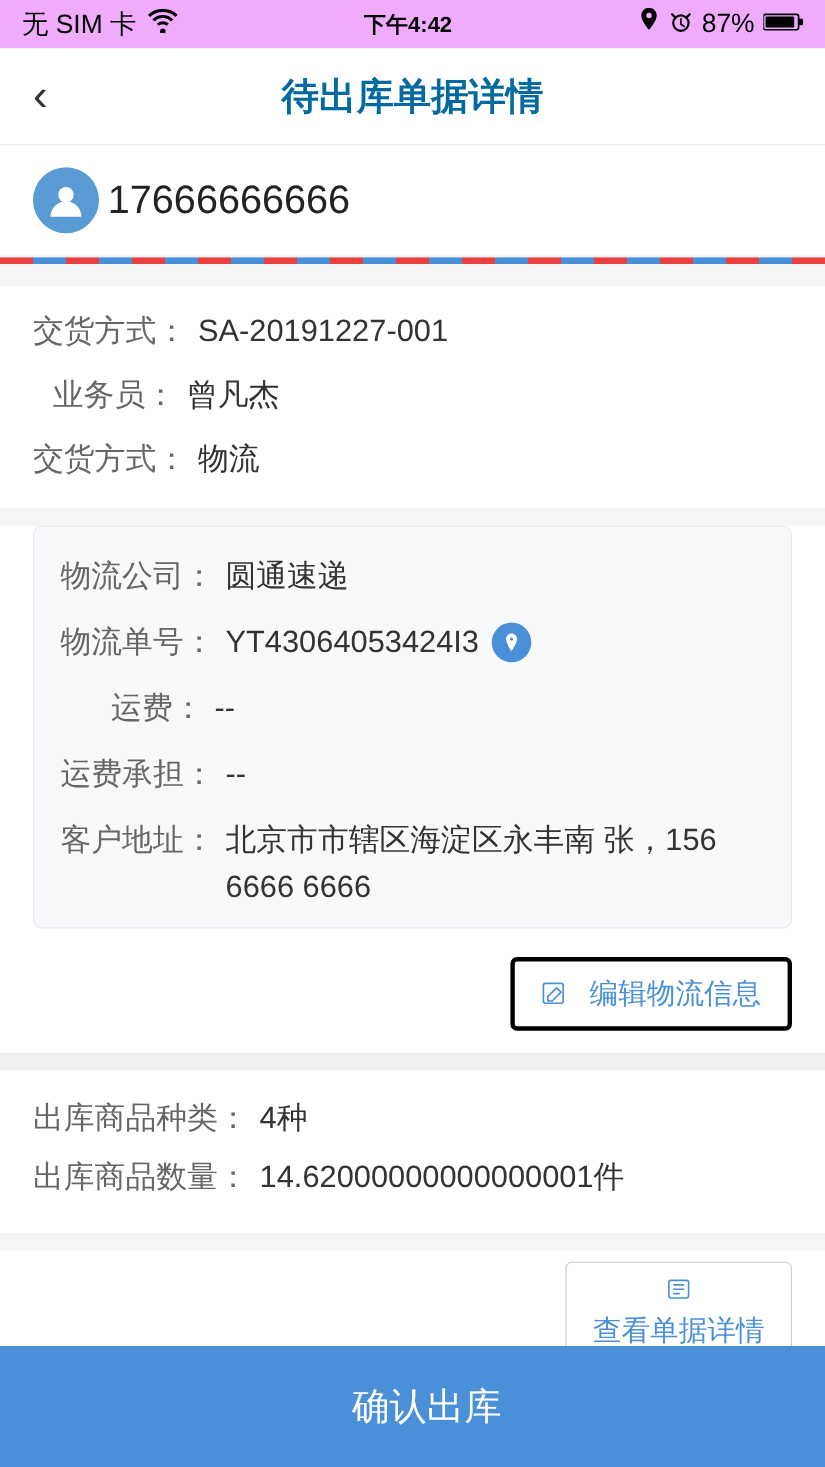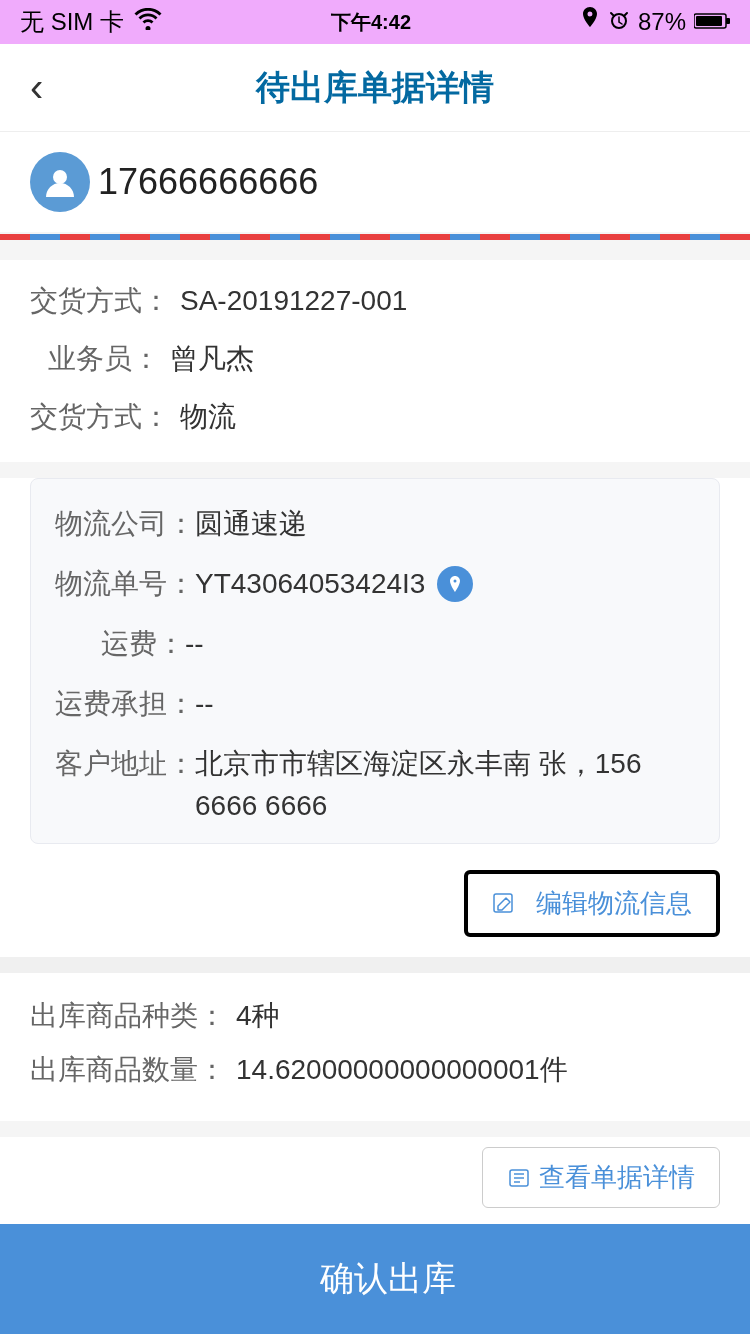--- a/index.html
+++ b/index.html
@@ -129,21 +129,21 @@
       align-items: flex-start;
       margin-bottom: 18px;
       font-size: 28px;
       line-height: 1.5;
     }
     .logistics-row:last-child { margin-bottom: 0; }
     .logistics-label {
       color: #666;
       min-width: 130px;
       text-align: right;
-      margin-right: 0;
+      margin-right: 10px;
       flex-shrink: 0;
     }
     .logistics-value {
       color: #333;
       flex: 1;
       display: flex;
       align-items: center;
       gap: 12px;
     }
     .location-icon {
@@ -218,20 +218,21 @@
       border: 1px solid #ccc;
       color: #4a90d9;
       background: #fff;
       border-radius: 6px;
       padding: 12px 24px;
       font-size: 26px;
       display: flex;
       align-items: center;
       gap: 8px;
       cursor: pointer;
+      flex-direction: column;
     }
 
     
     .bottom-bar {
       position: fixed;
       bottom: 0;
       left: 0;
       width: 750px;
       height: 110px;
       background: #4a90d9;

